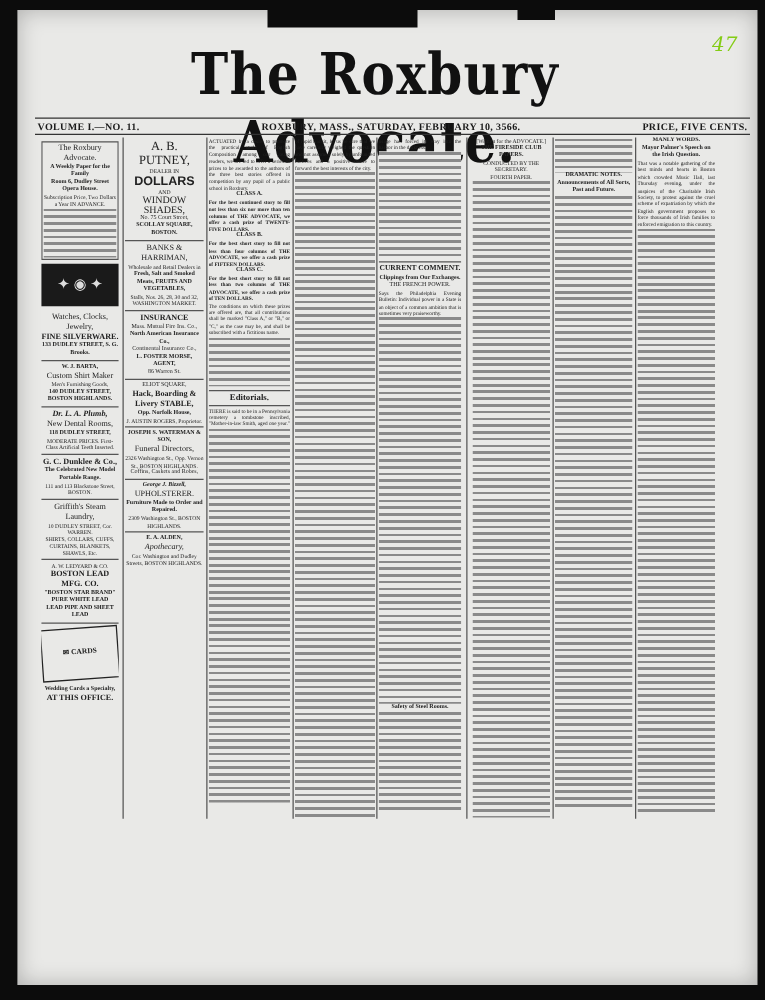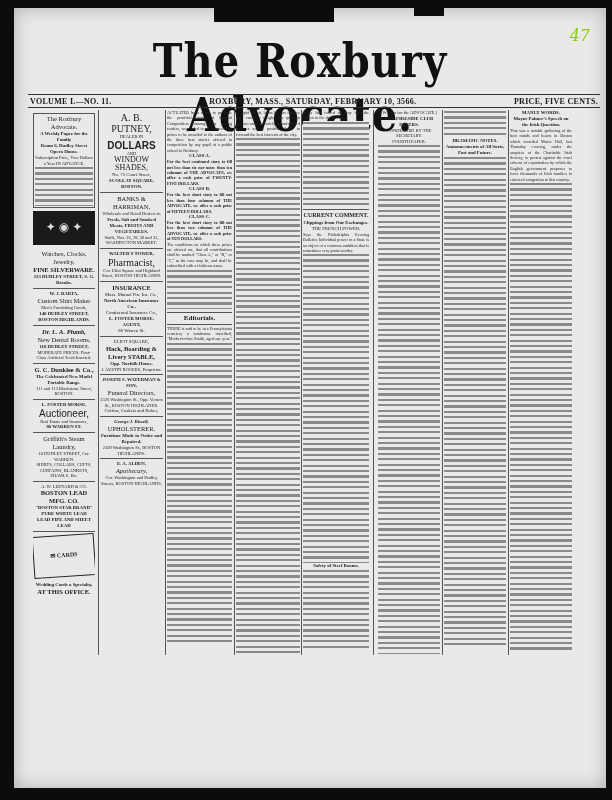--- a/index.html
+++ b/index.html
@@ -83,26 +83,20 @@
     <div class="med" style="font-weight:normal">New Dental Rooms,</div>
     <div class="sub">118 DUDLEY STREET,</div>
     <div class="sm">MODERATE PRICES. First-Class Artificial Teeth Inserted.</div>
   </div>
   <div class="ad">
     <div class="med">G. C. Dunklee &amp; Co.,</div>
     <div class="sub">The Celebrated New Model Portable Range.</div>
     <div class="sm">111 and 113 Blackstone Street, BOSTON.</div>
   </div>
   <div class="ad">
-    <div class="sub">L. FOSTER MORSE,</div>
-    <div class="big" style="font-weight:normal">Auctioneer,</div>
-    <div class="sm">Real Estate and Insurance,</div>
-    <div class="sub">86 WARREN ST.</div>
-  </div>
-  <div class="ad">
     <div class="med" style="font-weight:normal">Griffith's Steam Laundry,</div>
     <div class="sm">10 DUDLEY STREET, Cor. WARREN.</div>
     <div class="sm">SHIRTS, COLLARS, CUFFS, CURTAINS, BLANKETS, SHAWLS, Etc.</div>
   </div>
   <div class="ad">
     <div class="sm">A. W. LEDYARD &amp; CO.</div>
     <div class="med">BOSTON LEAD MFG. CO.</div>
     <div class="sub">"BOSTON STAR BRAND" PURE WHITE LEAD</div>
     <div class="sub">LEAD PIPE AND SHEET LEAD</div>
   </div>
@@ -121,25 +115,20 @@
     <div class="sm">AND</div>
     <div class="med" style="font-weight:normal;font-size:8px">WINDOW SHADES,</div>
     <div class="sub" style="font-weight:normal">No. 75 Court Street,</div>
     <div class="sub">SCOLLAY SQUARE, BOSTON.</div>
   </div>
   <div class="ad">
     <div class="med" style="font-weight:normal">BANKS &amp; HARRIMAN,</div>
     <div class="sm">Wholesale and Retail Dealers in</div>
     <div class="sub">Fresh, Salt and Smoked Meats, FRUITS AND VEGETABLES,</div>
     <div class="sm">Stalls, Nos. 26, 28, 30 and 32, WASHINGTON MARKET.</div>
-  </div>
-  <div class="ad">
-    <div class="sub">WALTER'S TOWER,</div>
-    <div class="big" style="font-weight:normal;font-family:'Liberation Serif',serif">Pharmacist,</div>
-    <div class="sm">Cor. Eliot Square and Highland Street, BOSTON HIGHLANDS.</div>
   </div>
   <div class="ad">
     <div class="med">INSURANCE</div>
     <div class="sub" style="font-weight:normal">Mass. Mutual Fire Ins. Co.,</div>
     <div class="sub">North American Insurance Co.,</div>
     <div class="sub" style="font-weight:normal">Continental Insurance Co.,</div>
     <div class="sub">L. FOSTER MORSE, AGENT,</div>
     <div class="sub" style="font-weight:normal">86 Warren St.</div>
   </div>
   <div class="ad">

